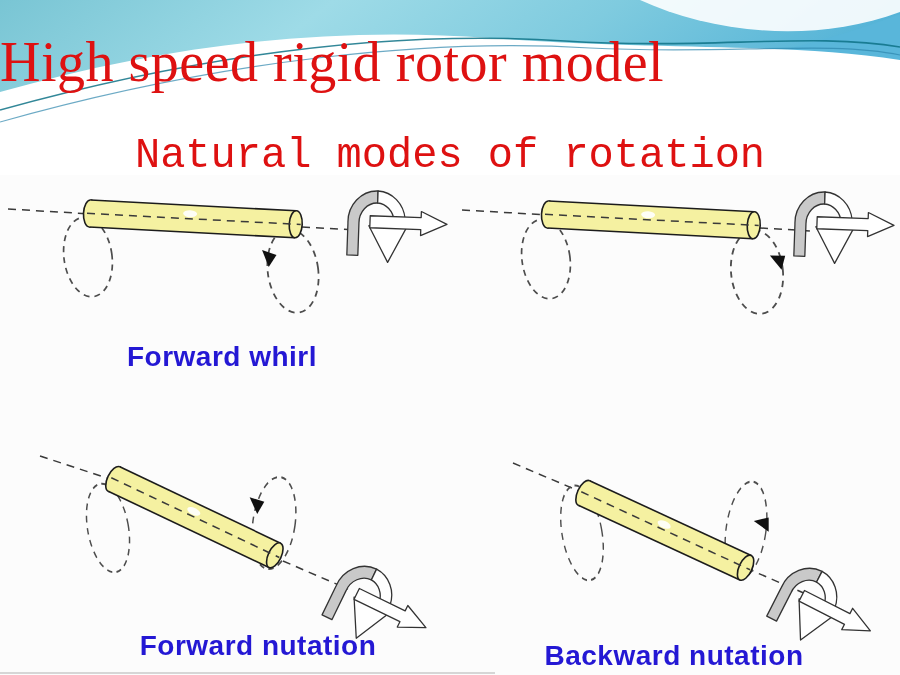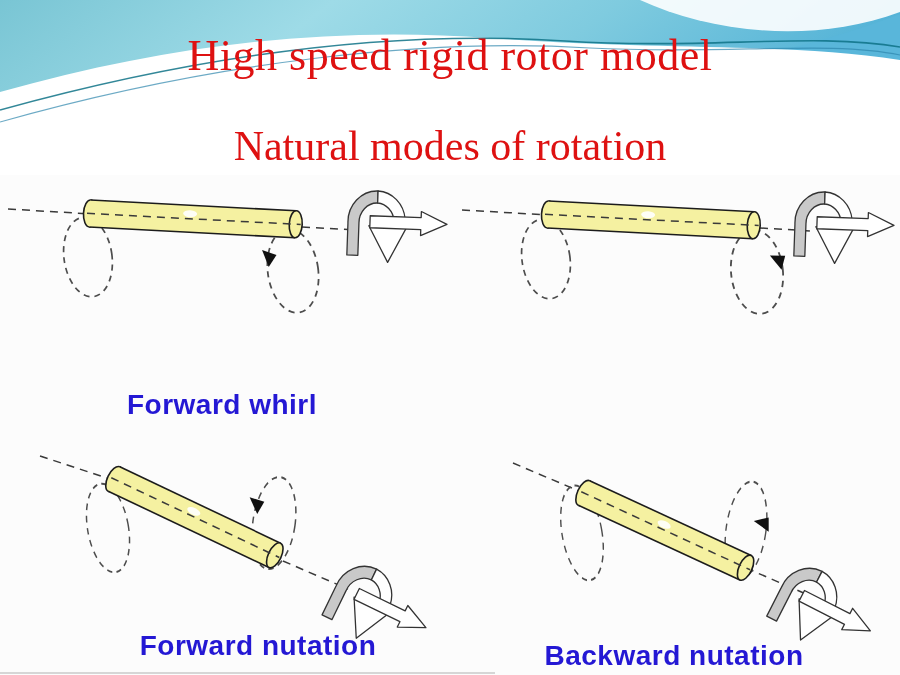--- a/index.html
+++ b/index.html
@@ -13,45 +13,45 @@
   html,body{margin:0;padding:0;background:#888;}
   .slide{
     position:relative;width:900px;height:675px;background:#fcfcfc;
     overflow:hidden;font-family:"Liberation Sans",sans-serif;
   }
   .header{position:absolute;top:0;left:0;width:900px;height:175px;}
   .header-svg{position:absolute;top:0;left:0;width:100%;height:100%;}
   .wave-line1{fill:none;stroke:#0e7286;stroke-width:1.6;opacity:.85}
   .wave-line2{fill:none;stroke:#2d86ad;stroke-width:1.2;opacity:.7}
   .title{
-    position:absolute;top:30px;left:0;width:100%;text-align:center;
-    font-family:"Liberation Serif",serif;font-size:44px;font-weight:400;
+    position:absolute;top:30px;left:0;width:100%;text-align:left;
+    font-family:"Liberation Serif",serif;font-size:56px;font-weight:400;
     color:var(--title-red);letter-spacing:0.5px;
   }
   .subtitle{
-    position:absolute;top:122px;left:0;width:100%;text-align:center;
-    font-family:Liberation Serif, serif;font-size:42px;font-weight:400;
+    position:absolute;top:132px;left:0;width:100%;text-align:center;
+    font-family:Liberation Mono, monospace;font-size:42px;font-weight:400;
     color:var(--title-red);
   }
   .diagram-svg{position:absolute;top:0;left:0;width:900px;height:675px;}
   .rotor{fill:var(--rotor-yellow);stroke:var(--rotor-outline);stroke-width:1.6;}
   .rotor-nostroke{fill:var(--rotor-yellow);}
   .rotor-edge{stroke:var(--rotor-outline);stroke-width:1.6;}
   .axis-dash{stroke:#3a3a3a;stroke-width:1.5;stroke-dasharray:8 6;fill:none;}
   .glint{fill:#ffffff;opacity:.9;}
   .orbit{fill:none;stroke:var(--orbit-gray);stroke-width:1.7;stroke-dasharray:6 5;}
   .tri{fill:#101010;}
   .curl-gray{fill:var(--spin-arrow-gray);stroke:#333;stroke-width:1.3;stroke-linejoin:round;}
   .curl-white{fill:#ffffff;stroke:#333;stroke-width:1.3;stroke-linejoin:round;}
   .mode-label{
     position:absolute;width:300px;text-align:center;
     font-family:"Liberation Sans",sans-serif;font-weight:700;font-size:28px;
     color:var(--label-blue);letter-spacing:0.5px;white-space:nowrap;
   }
-  .label-fw{left:72px;top:341px;margin-top:48px;}
+  .label-fw{left:72px;top:341px;}
   .label-bw{left:507px;top:355px;}
   .label-fn{left:108px;top:630px;}
   .label-bn{left:524px;top:640px;}
   .bottom-edge{position:absolute;left:0;bottom:1px;width:55%;height:2px;background:#c9c9c9;opacity:.75;}
 </style>
 </head>
 <body>
 
 <div class="slide">
 

